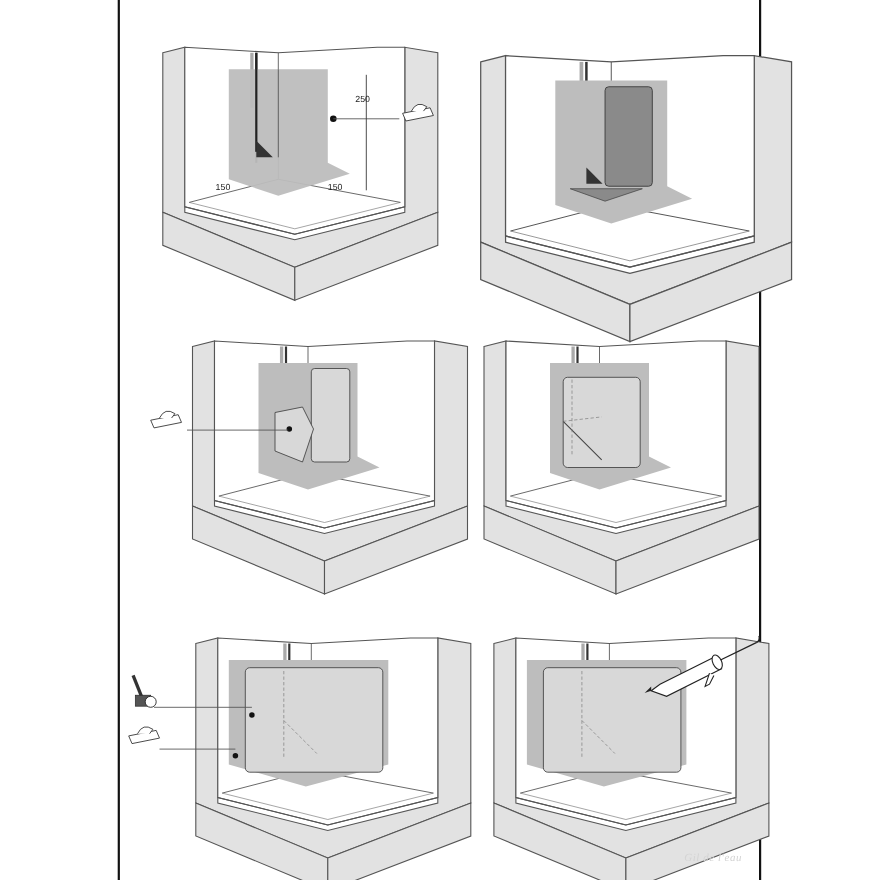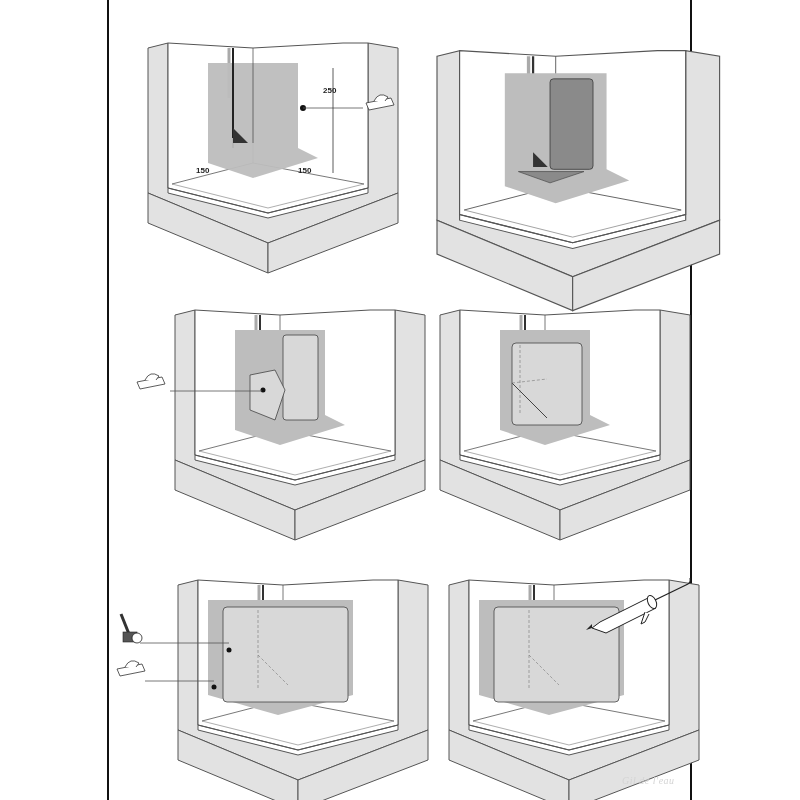--- a/index.html
+++ b/index.html
@@ -1,18 +1,18 @@
 <!DOCTYPE html>
 <html><head>
 <meta charset="utf-8">
 <style>
   html,body{margin:0;padding:0;background:#fff;}
   body{width:800px;height:800px;position:relative;overflow:hidden;font-family:"Liberation Sans",sans-serif;}
   .page-border{position:absolute;top:0;bottom:0;width:2px;background:#111;}
-  .panel{position:absolute;font-weight:bold;}
+  .panel{position:absolute;}
   svg{display:block;overflow:visible;}
   .lbl{font-family:"Liberation Sans",sans-serif;font-size:8px;fill:#222;}
   .wm{position:absolute;left:622px;top:775px;font-family:"Liberation Serif",serif;font-style:italic;font-size:10px;color:#d4d4d4;letter-spacing:0.5px;}
 </style>
 </head>
 <body>
 
 <div class="page-border" style="left:107px;"></div>
 <div class="page-border" style="left:690px;"></div>
 

